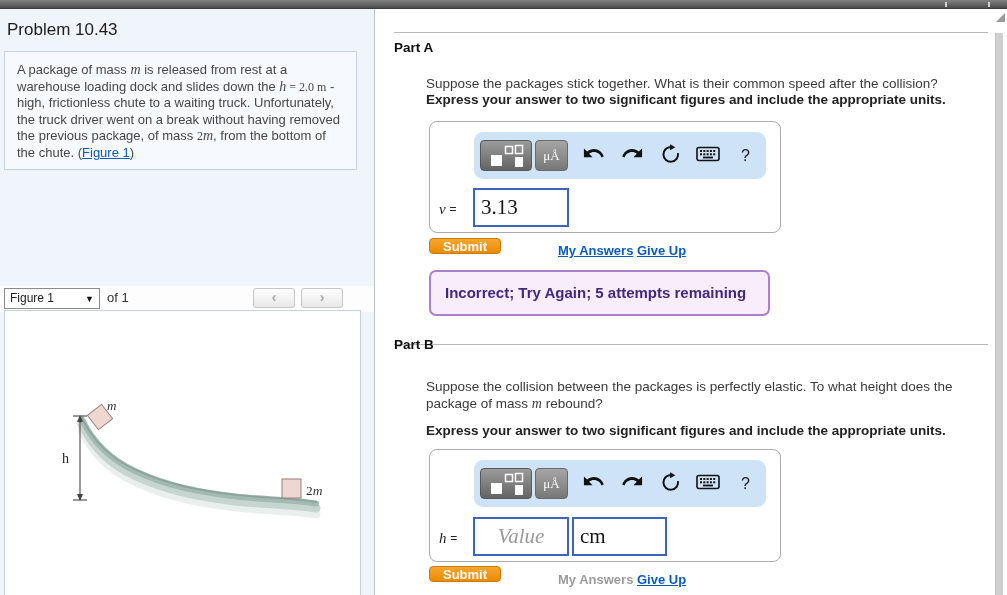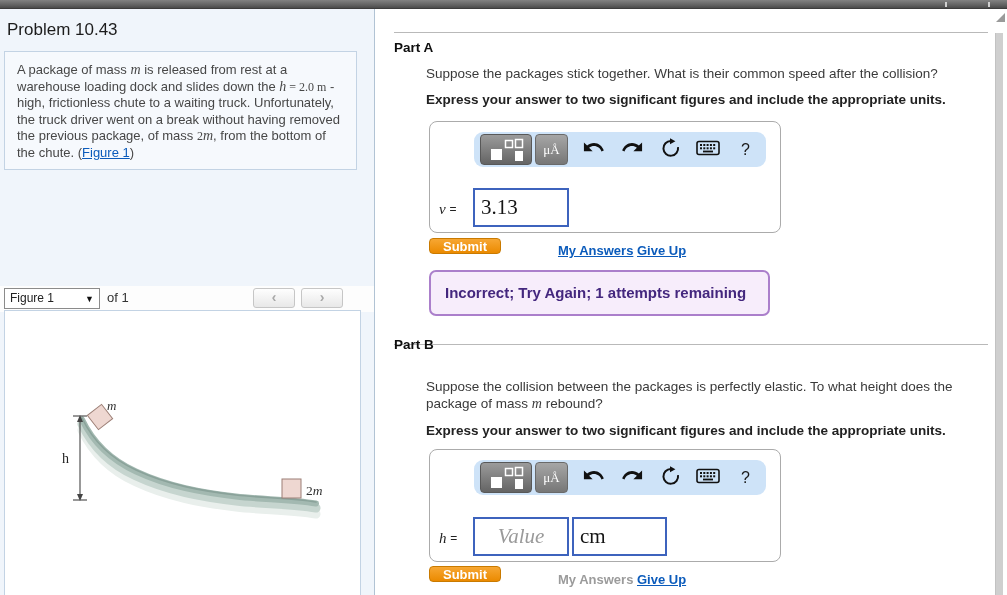--- a/index.html
+++ b/index.html
@@ -43,21 +43,21 @@
 
   
   .right-panel { position:absolute; left:376px; top:9px; width:614px; height:586px; background:#fff; }
   .divider { position:absolute; left:18px; width:594px; height:1px; background:#b9b9b9; }
   .part-head { position:absolute; left:18px; font-size:13.5px; font-weight:bold; color:#0e0e0e; }
   .question { position:absolute; left:50px; font-size:13.5px; color:#3a3a3a; }
   .instruction { position:absolute; left:50px; font-size:13.5px; font-weight:bold; color:#222; }
 
   .answer-box { position:absolute; left:53px; width:352px; border:1px solid #ababab;
                 border-radius:8px; background:#fff; }
-  .eq-toolbar { position:absolute; left:44px; top:10px; width:292px; height:35px;
+  .eq-toolbar { position:absolute; left:44px; top:10px; width:292px; height:47px;
                 background:#cee3f8; border-radius:9px; display:flex; align-items:center;
                 padding-left:6px; }
   .tb-btn { height:31px; border-radius:4px; display:flex; align-items:center; justify-content:center;
             cursor:pointer; }
   .tb-eq { width:52px; background:linear-gradient(#9b9b9b,#646464); border:1px solid #585858; }
   .tb-units { width:33px; margin-left:3px; background:linear-gradient(#a6a6a6,#777);
               border:1px solid #6a6a6a; color:#fff;
               font-size:13px; font-family:"Liberation Serif", serif; }
   .tb-icon { width:25px; margin-left:13px; text-align:center; cursor:pointer; color:#111; }
   .tb-help { font-size:16px; color:#1a1a1a; }
@@ -149,21 +149,21 @@
         <rect x="277" y="168" width="19" height="19" fill="#eed7d1" stroke="#9c7f76" stroke-width="1"></rect>
         <text x="301" y="184" font-size="13.5" fill="#333"><tspan>2</tspan><tspan font-style="italic">m</tspan></text>
       </svg>
     </div>
   </div>
 
   <div class="right-panel">
 
     <div class="divider" style="top:23px"></div>
     <div class="part-head" style="top:31px">Part A</div>
-    <div class="question" style="top:57px; white-space:nowrap">Suppose the packages stick together. What is their common speed after the collision?</div>
+    <div class="question" style="top:67px; white-space:nowrap">Suppose the packages stick together. What is their common speed after the collision?</div>
     <div class="instruction" style="top:83px">Express your answer to two significant figures and include the appropriate units.</div>
 
     <div class="answer-box" style="top:112px; height:112px">
       <div class="eq-toolbar">
         <div class="tb-btn tb-eq">
           <svg width="35" height="24" viewBox="0 0 35 24">
             <rect x="2" y="11" width="11" height="11" fill="#fff"></rect>
             <rect x="16.5" y="2.5" width="7" height="7" fill="none" stroke="#fff" stroke-width="1.5"></rect>
             <rect x="26.5" y="1.5" width="7" height="8" fill="none" stroke="#fff" stroke-width="1.5"></rect>
             <rect x="26" y="13" width="8" height="10" fill="#fff"></rect>
@@ -209,21 +209,21 @@
       <div class="var-label" style="top:79px">
         <span class="v">v</span> <span class="eq">=</span>
       </div>
       <input class="ans-input val-input" style="top: 66px;" value="3.13">
     </div>
 
     <button class="submit-btn" style="top:229px">Submit</button>
     <a class="link" style="left:182px; top:234px">My Answers</a>
     <a class="link" style="left:261px; top:234px">Give Up</a>
 
-    <div class="feedback">Incorrect; Try Again; 1 attempts remaining</div>
+    <div class="feedback">Incorrect; Try Again; 5 attempts remaining</div>
 
     <div class="divider" style="top:335px"></div>
     <div class="part-head" style="top:328px">Part B</div>
     <div class="question" style="top:369px; width:537px; line-height:17px">
       <span>Suppose the collision between the packages is perfectly elastic. To what height does the package of mass </span><span class="seg-math">m</span><span> rebound?</span>
     </div>
     <div class="instruction" style="top:414px">Express your answer to two significant figures and include the appropriate units.</div>
 
     <div class="answer-box" style="top:440px; height:113px">
       <div class="eq-toolbar">

